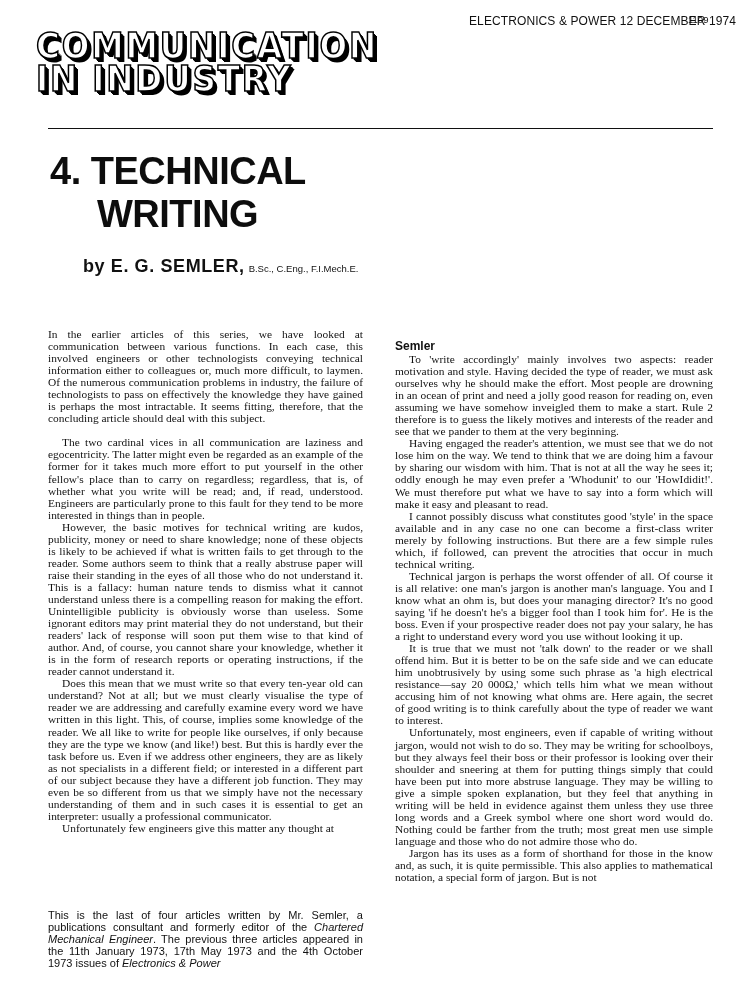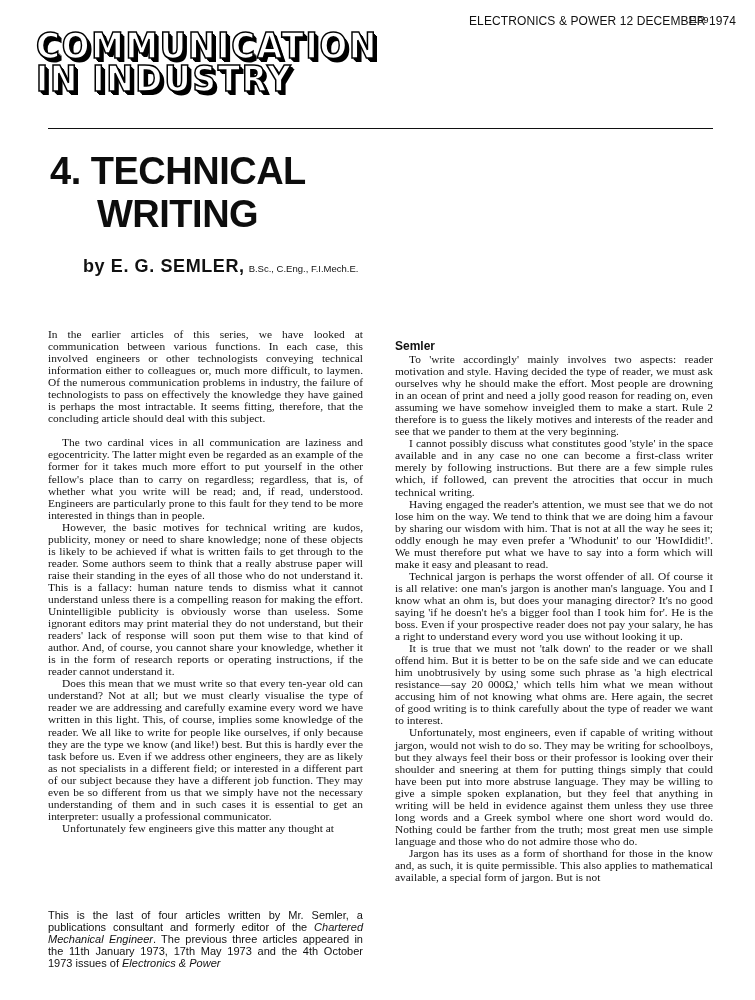--- a/index.html
+++ b/index.html
@@ -105,19 +105,19 @@
 </div>
 
 <div class="footnote">
   <span>This is the last of four articles written by Mr. Semler, a publications consultant and formerly editor of the </span><i>Chartered Mechanical Engineer</i><span>. The previous three articles appeared in the 11th January 1973, 17th May 1973 and the 4th October 1973 issues of </span><i>Electronics &amp; Power</i>
 </div>
 
 <div class="col col-right">
   <div class="gap"></div>
   <h3>Semler</h3>
   <p class="indent">To 'write accordingly' mainly involves two aspects: reader motivation and style. Having decided the type of reader, we must ask ourselves why he should make the effort. Most people are drowning in an ocean of print and need a jolly good reason for reading on, even assuming we have somehow inveigled them to make a start. Rule 2 therefore is to guess the likely motives and interests of the reader and see that we pander to them at the very beginning.</p>
+  <p class="indent">Having engaged the reader's attention, we must see that we do not lose him on the way. We tend to think that we are doing him a favour by sharing our wisdom with him. That is not at all the way he sees it; oddly enough he may even prefer a 'Whodunit' to our 'HowIdidit!'. We must therefore put what we have to say into a form which will make it easy and pleasant to read.</p>
   <p class="indent">I cannot possibly discuss what constitutes good 'style' in the space available and in any case no one can become a first-class writer merely by following instructions. But there are a few simple rules which, if followed, can prevent the atrocities that occur in much technical writing.</p>
-  <p class="indent">Having engaged the reader's attention, we must see that we do not lose him on the way. We tend to think that we are doing him a favour by sharing our wisdom with him. That is not at all the way he sees it; oddly enough he may even prefer a 'Whodunit' to our 'HowIdidit!'. We must therefore put what we have to say into a form which will make it easy and pleasant to read.</p>
   <p class="indent">Technical jargon is perhaps the worst offender of all. Of course it is all relative: one man's jargon is another man's language. You and I know what an ohm is, but does your managing director? It's no good saying 'if he doesn't he's a bigger fool than I took him for'. He is the boss. Even if your prospective reader does not pay your salary, he has a right to understand every word you use without looking it up.</p>
   <p class="indent">It is true that we must not 'talk down' to the reader or we shall offend him. But it is better to be on the safe side and we can educate him unobtrusively by using some such phrase as 'a high electrical resistance—say 20 000Ω,' which tells him what we mean without accusing him of not knowing what ohms are. Here again, the secret of good writing is to think carefully about the type of reader we want to interest.</p>
   <p class="indent">Unfortunately, most engineers, even if capable of writing without jargon, would not wish to do so. They may be writing for schoolboys, but they always feel their boss or their professor is looking over their shoulder and sneering at them for putting things simply that could have been put into more abstruse language. They may be willing to give a simple spoken explanation, but they feel that anything in writing will be held in evidence against them unless they use three long words and a Greek symbol where one short word would do. Nothing could be farther from the truth; most great men use simple language and those who do not admire those who do.</p>
-  <p class="indent">Jargon has its uses as a form of shorthand for those in the know and, as such, it is quite permissible. This also applies to mathematical available, a special form of jargon. But is not</p>
+  <p class="indent">Jargon has its uses as a form of shorthand for those in the know and, as such, it is quite permissible. This also applies to mathematical notation, a special form of jargon. But is not</p>
 </div>
 
 </body></html>

